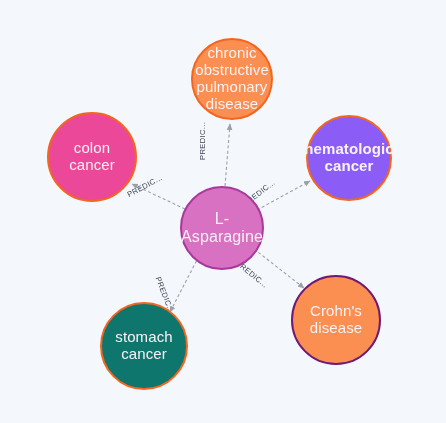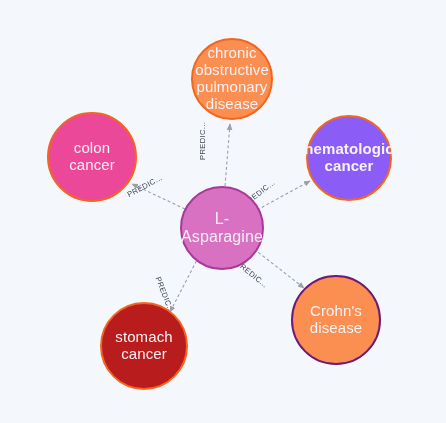--- a/index.html
+++ b/index.html
@@ -119,21 +119,21 @@
   </div>
 
   <div class="node" style="left:306px; top:115px; width:86px; height:86px; background:#8b5cf6; border:2px solid #f2661f;font-weight:bold;">
     <span class="node-label">hematologic cancer</span>
   </div>
 
   <div class="node" style="left:291px; top:275px; width:90px; height:90px; background:#fb8f51; border:2px solid #701a75;">
     <span class="node-label">Crohn's disease</span>
   </div>
 
-  <div class="node" style="left:100px; top:302px; width:88px; height:88px; background:#b91c1c; border:2px solid #f2661f;">
+  <div class="node" style="left:100px; top:302px; width:88px; height:88px; background:#0f766e; border:2px solid #f2661f;">
     <span class="node-label">stomach cancer</span>
   </div>
 
   <div class="node center" style="left:180px; top:186px; width:84px; height:84px; background:#d871c1; border:2px solid #a8389b;">
     <span class="node-label">L-Asparagine</span>
   </div>
 
 </div>
 
 </body></html>

